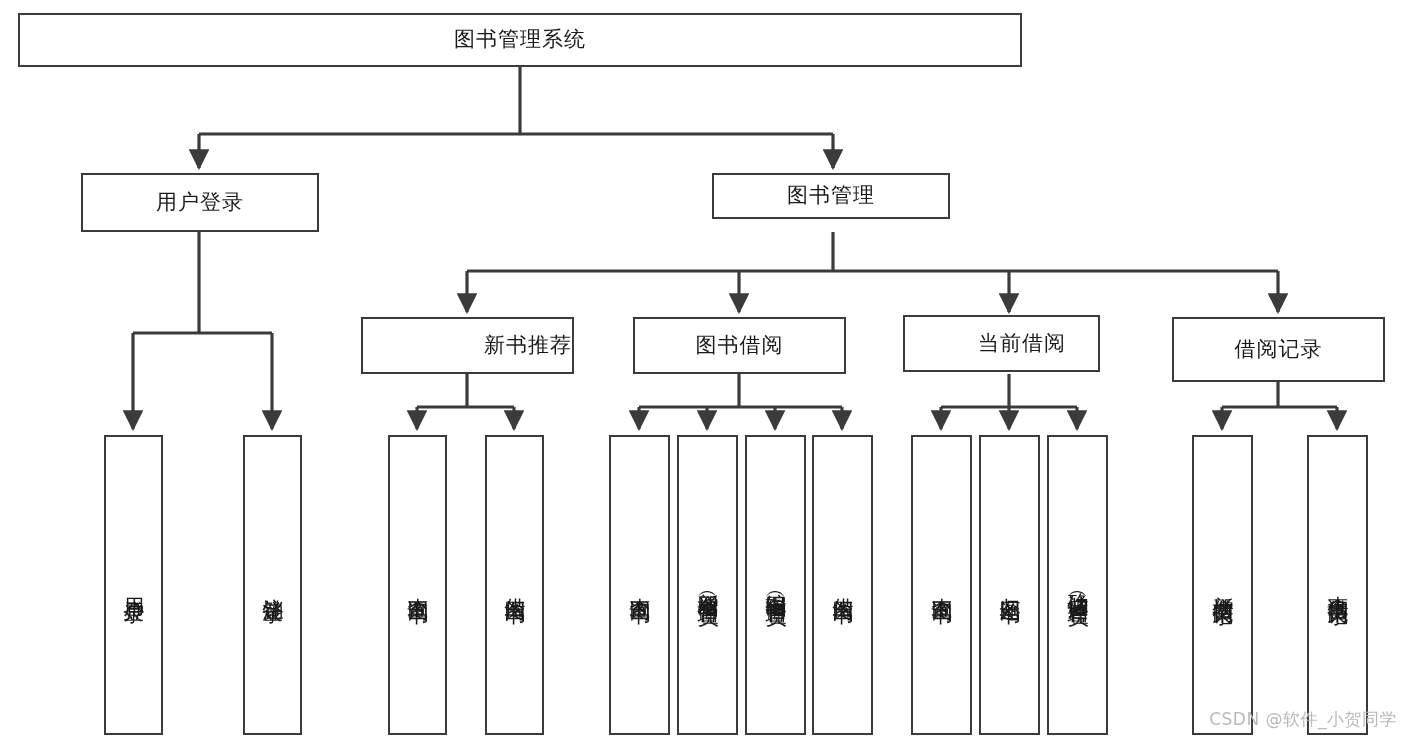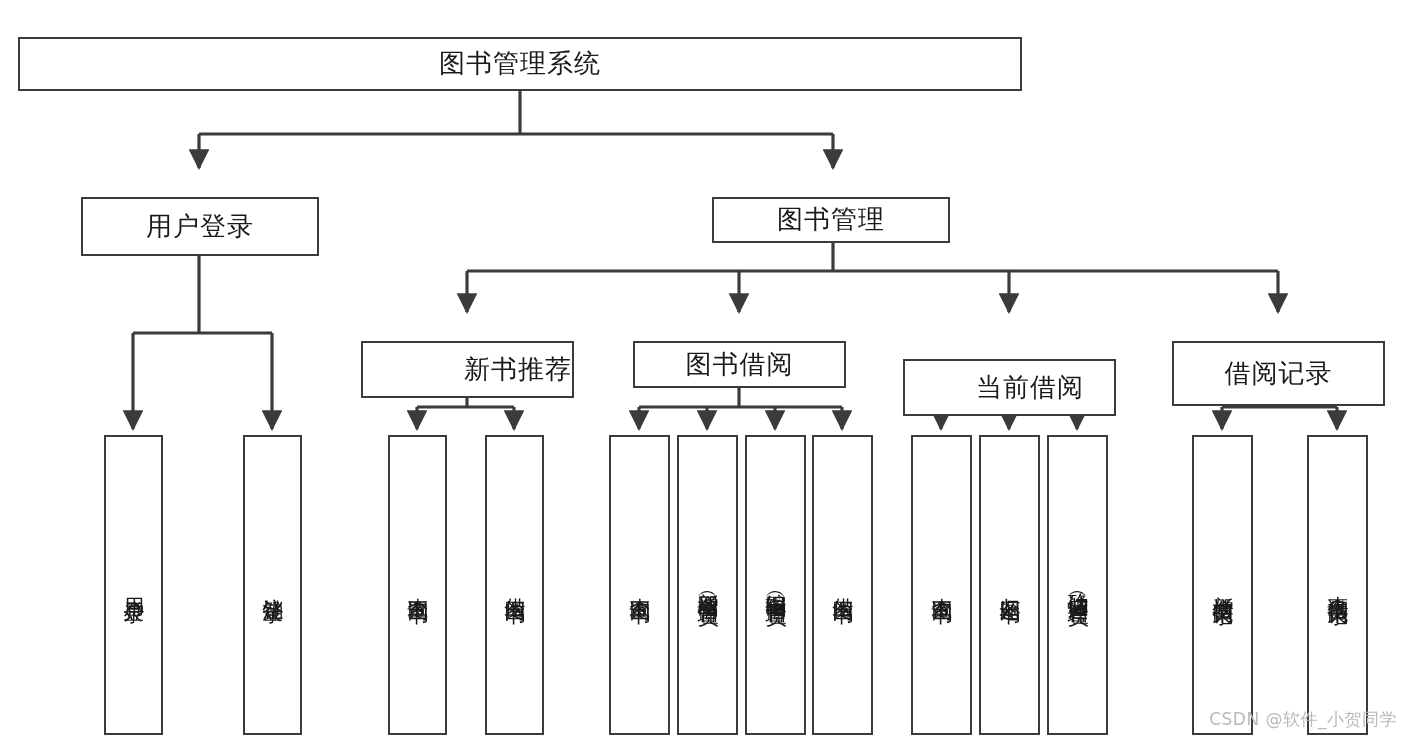--- a/index.html
+++ b/index.html
@@ -30,24 +30,23 @@
     position: absolute;
     box-sizing: border-box;
     border: 2px solid #3b3b3b;
     background: #ffffff;
     display: flex;
     align-items: center;
     justify-content: center;
     color: #1a1a1a;
   }
   .node.horiz {
-    font-size: 26px;
+    font-size: 21px;
     letter-spacing: 1px;
     line-height: 1.2;
-    margin-top: 24px;
   }
   .node.vert {
     writing-mode: vertical-rl;
     text-orientation: upright;
     font-size: 21px;
     line-height: 1.28;
     letter-spacing: 2px;
     padding: 6px 0;
     text-align: center;
     white-space: normal;
@@ -131,24 +130,24 @@
   <div class="node horiz" style="left:81px; top:173px; width:238px; height:59px;">
     <span>用户登录</span>
   </div>
   <div class="node horiz" style="left:712px; top:173px; width:238px; height:46px;">
     <span>图书管理</span>
   </div>
 
   <div class="node horiz" style="left:361px; top:317px; width:213px; height:57px;justify-content:flex-end;">
     <span>新书推荐</span>
   </div>
-  <div class="node horiz" style="left:633px; top:317px; width:213px; height:47px;">
+  <div class="node horiz" style="left:633px; top:317px; width:213px; height:57px;">
     <span>图书借阅</span>
   </div>
-  <div class="node horiz" style="left:903px; top:335px; width:213px; height:57px;padding-left:41px;">
+  <div class="node horiz" style="left:903px; top:315px; width:197px; height:57px;padding-left:41px;">
     <span>当前借阅</span>
   </div>
   <div class="node horiz" style="left:1172px; top:317px; width:213px; height:65px;">
     <span>借阅记录</span>
   </div>
 
   <div class="node vert" style="left:104px; top:435px; width:59px; height:300px;">
     <span>用户登录</span>
   </div>
   <div class="node vert" style="left:243px; top:435px; width:59px; height:300px;">

